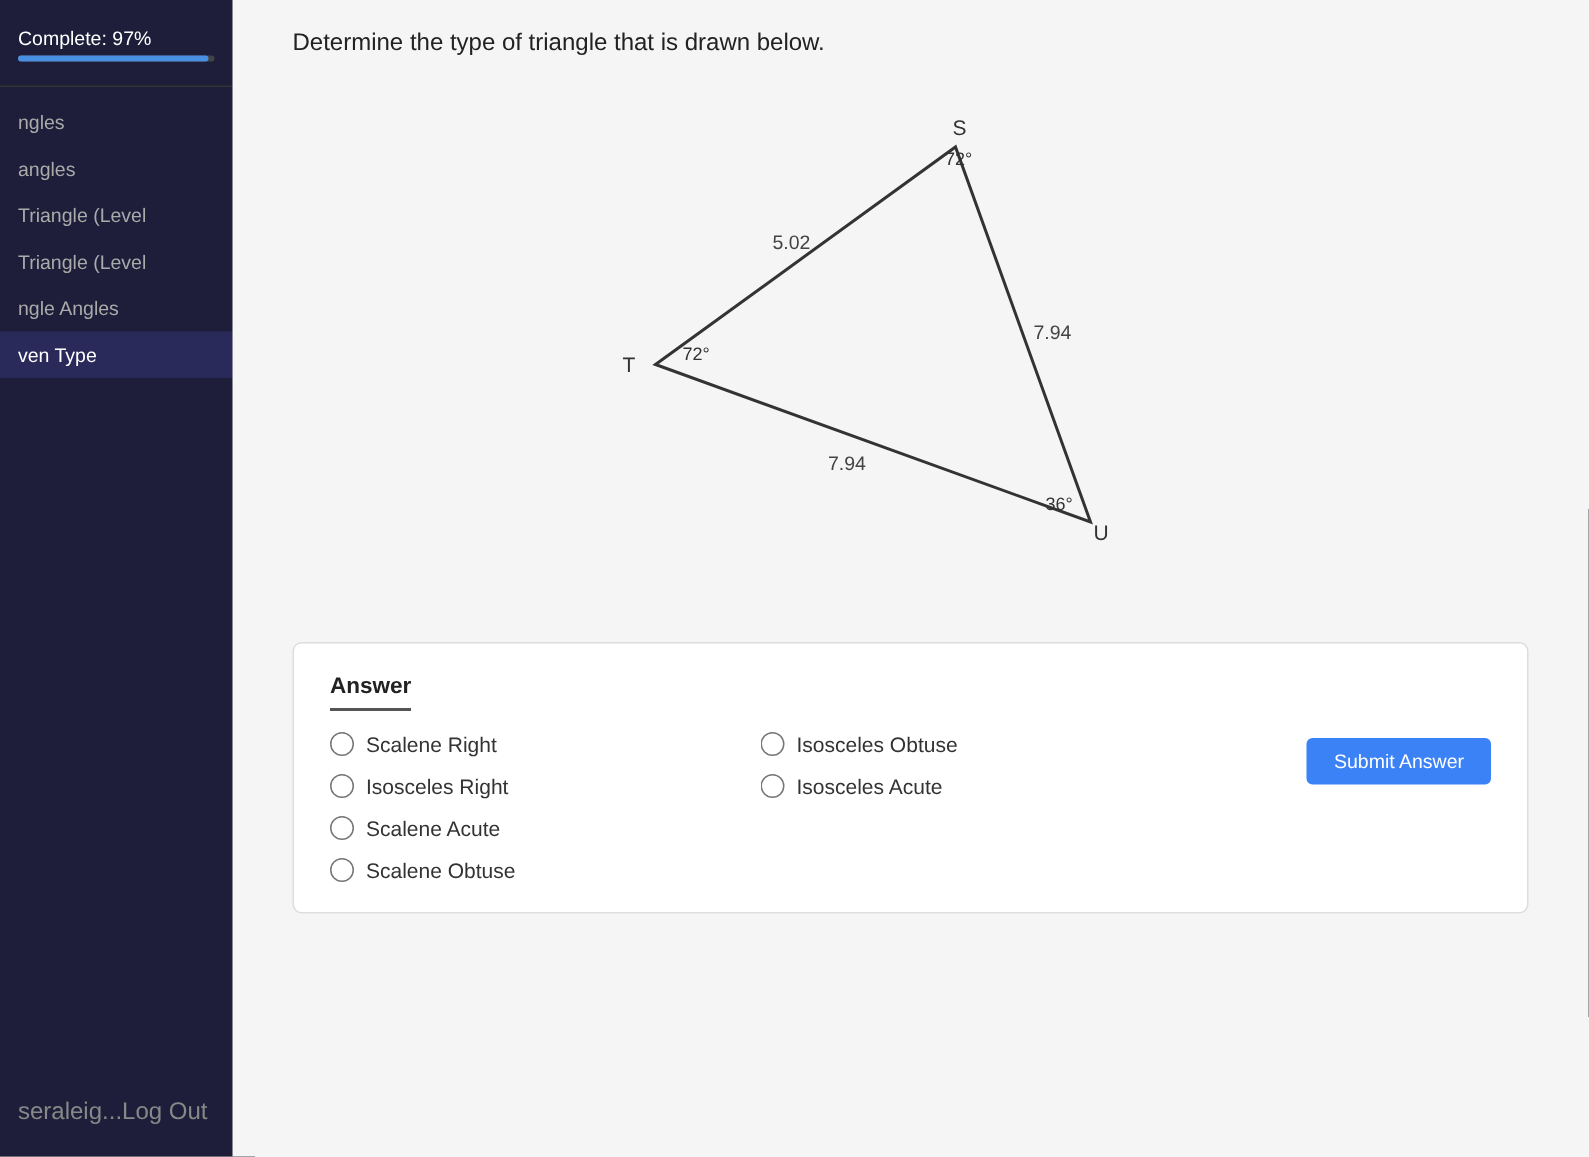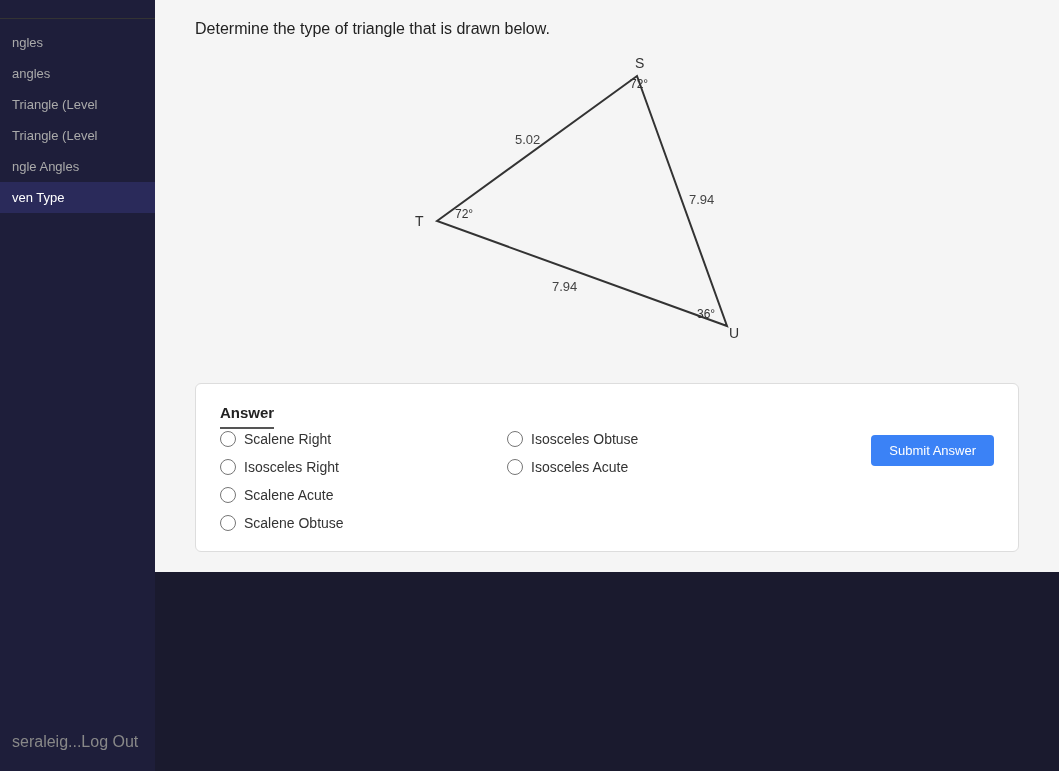--- a/index.html
+++ b/index.html
@@ -61,21 +61,21 @@
       font-size: 16px;
       color: #888;
     }
 
     
     .main {
       flex: 1;
       background: #f5f5f5;
       display: flex;
       flex-direction: column;
-      height: 572px;
+      height: 771px;
       overflow-y: auto;
       padding: 20px 40px 20px 40px;
     }
 
     .question-title {
       font-size: 16px;
       color: #222;
       margin-bottom: 20px;
       font-weight: normal;
     }
@@ -94,21 +94,21 @@
     .answer-section {
       background: #fff;
       border-radius: 6px;
       padding: 20px 24px;
       border: 1px solid #ddd;
     }
     .answer-title {
       font-size: 15px;
       font-weight: bold;
       color: #222;
-      margin-bottom: 2px;
+      margin-bottom: 14px;
       border-bottom: 2px solid #555;
       padding-bottom: 6px;
       display: inline-block;
     }
     .answer-grid {
       display: grid;
       grid-template-columns: 1fr 1fr 200px;
       gap: 10px 20px;
       align-items: start;
     }
@@ -150,20 +150,26 @@
 
     
     .triangle-svg {
       position: absolute;
     }
   </style>
 </head>
 <body>
 
 <div class="sidebar">
+  <div class="sidebar-progress">
+    <span>Complete: 97%</span>
+    <div class="sidebar-progress-bar-container">
+      <div class="sidebar-progress-bar"></div>
+    </div>
+  </div>
   <hr class="sidebar-divider">
 
   <div class="sidebar-item">
     <span>ngles</span>
   </div>
   <div class="sidebar-item">
     <span>angles</span>
   </div>
   <div class="sidebar-item">
     <span>Triangle (Level</span>

